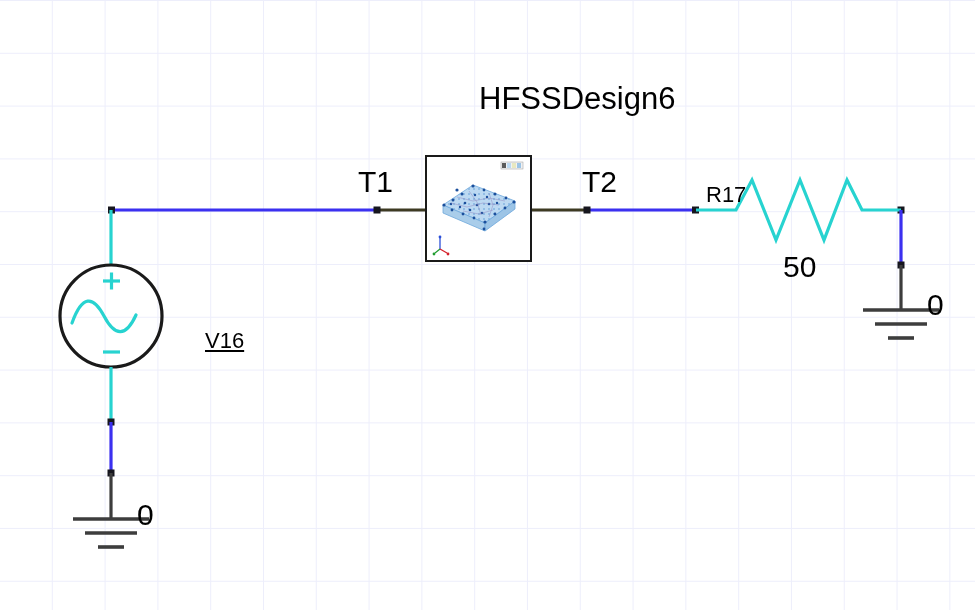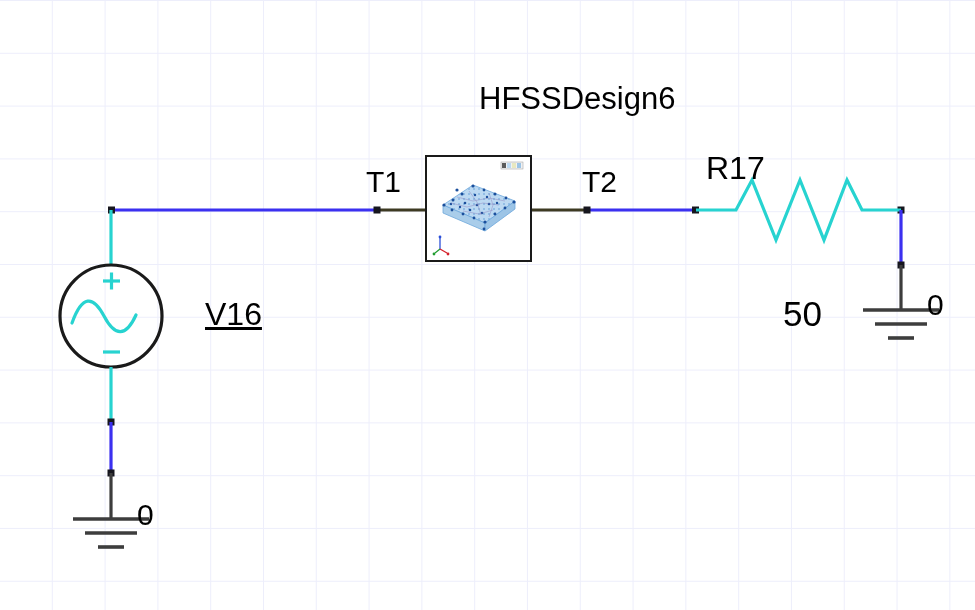--- a/index.html
+++ b/index.html
@@ -38,25 +38,25 @@
     line-height: 1;
     user-select: none;
   }
   .lbl-title {
     font-size: 31px;
   }
   .lbl-port {
     font-size: 30px;
   }
   .lbl-ref {
-    font-size: 32px;
+    font-size: 22px;
+    margin-top: 32px;
   }
   .lbl-val {
-    font-size: 35px;
-    margin-top: 44px;
+    font-size: 30px;
   }
   .lbl-gnd {
     font-size: 30px;
   }
   #model-box {
     position: absolute;
     left: 425px;
     top: 155px;
     width: 107px;
     height: 107px;
@@ -204,21 +204,21 @@
         <line x1="13" y1="92" x2="8" y2="96" stroke="#1f9c2f"></line>
         <circle cx="7" cy="97" r="1.4" fill="#1f9c2f" stroke="none"></circle>
         <line x1="13" y1="92" x2="20" y2="96" stroke="#d4202a"></line>
         <circle cx="21" cy="97" r="1.4" fill="#d4202a" stroke="none"></circle>
       </g>
     </svg>
   </div>
 
   <div class="lbl lbl-title" style="left:479px; top:83px;">HFSSDesign6</div>
 
-  <div class="lbl lbl-port" style="left:358px; top:167px;margin-left:8px;">T1</div>
+  <div class="lbl lbl-port" style="left:358px; top:167px;">T1</div>
 
   <div class="lbl lbl-port" style="left:582px; top:167px;">T2</div>
 
   <div class="lbl lbl-ref" style="left:205px; top:298px;text-decoration:underline;">V16</div>
 
   <div class="lbl lbl-ref" style="left:706px; top:152px;">R17</div>
 
   <div class="lbl lbl-val" style="left:783px; top:252px;">50</div>
 
   <div class="lbl lbl-gnd" style="left:137px; top:500px;">0</div>

